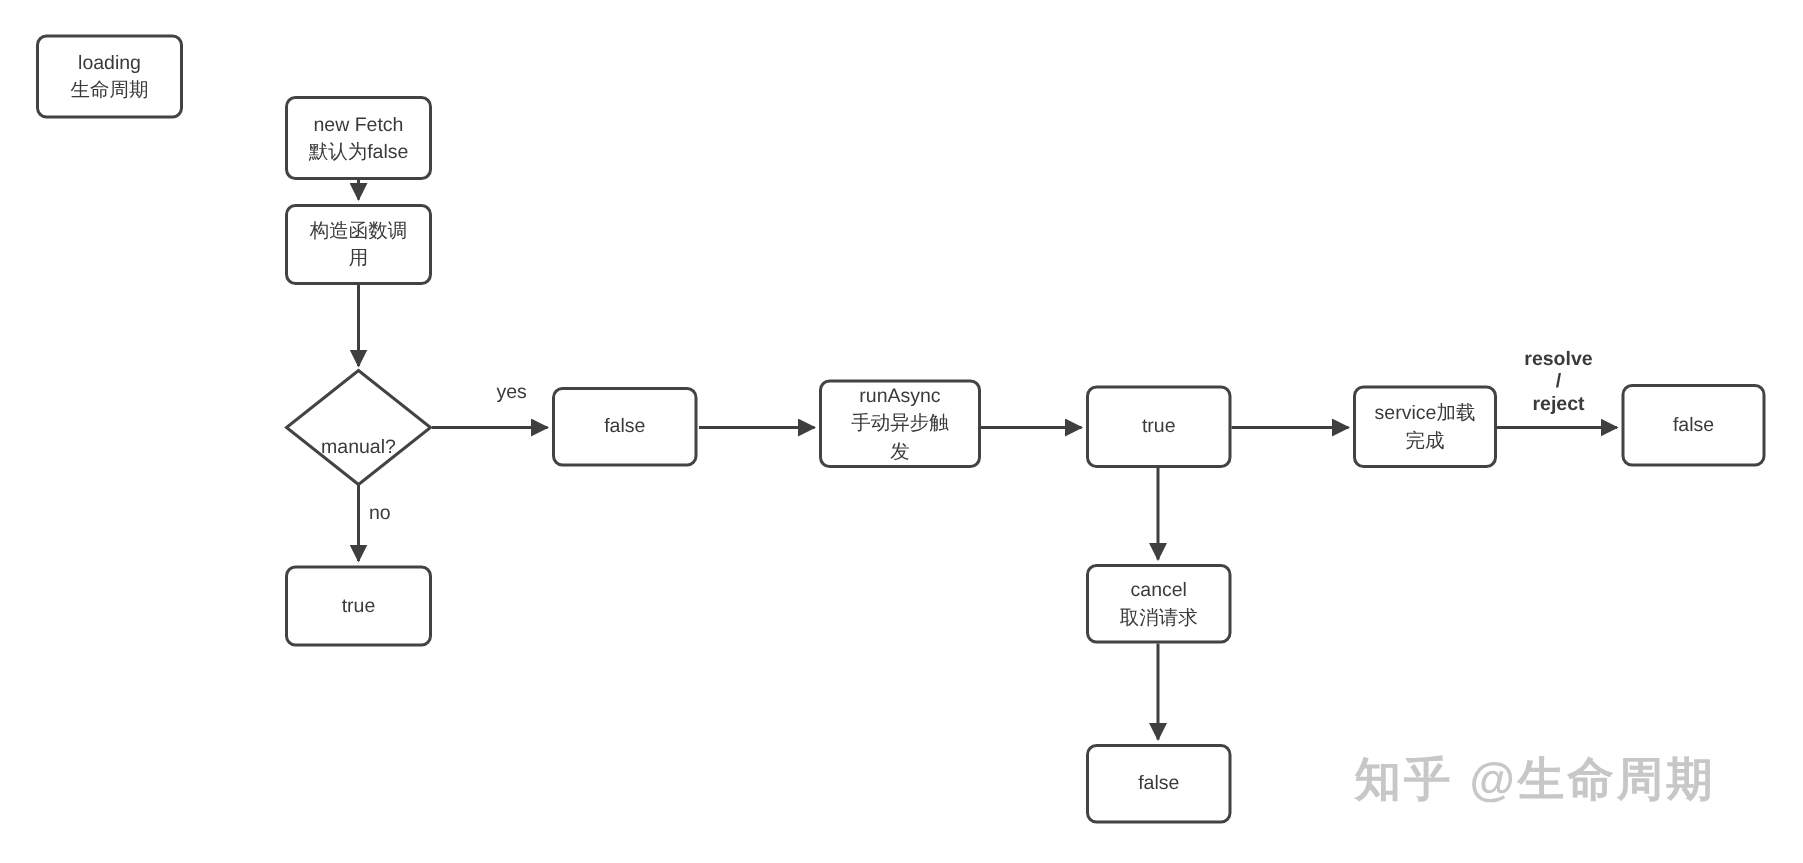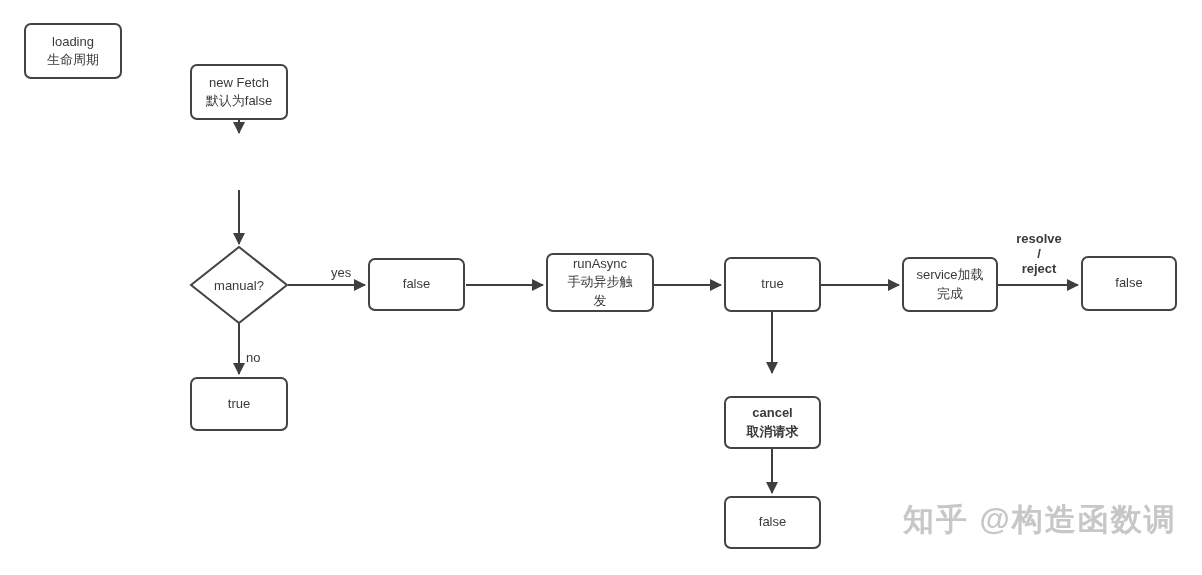--- a/index.html
+++ b/index.html
@@ -36,20 +36,21 @@
   .node-label, .decision-label, .edge-label {
     font-size: 13px;
     color: #3a3a3a;
     line-height: 1.42;
     white-space: pre-line;
   }
   .decision-label {
     position: absolute;
     z-index: 2;
     text-align: center;
+    margin-top: 12px;
   }
   .edge-label {
     position: absolute;
     z-index: 2;
   }
   .edge-label.center {
     text-align: center;
     line-height: 15px;
   }
   .watermark {
@@ -94,20 +95,24 @@
   <div class="node" style="left:24px; top:23px; width:98px; height:56px;">
     <span class="node-label">loading
 生命周期</span>
   </div>
 
   <div class="node" style="left:190px; top:23px; width:98px; height:56px;margin-top:41px;">
     <span class="node-label">new Fetch
 默认为false</span>
   </div>
 
+  <div class="node" style="left:190px; top:136px; width:98px; height:54px;">
+    <span class="node-label">构造函数调
+用</span>
+  </div>
 
   <div class="decision-label" style="left:191px; top:277px; width:96px;">manual?</div>
 
   <div class="node" style="left:368px; top:258px; width:97px; height:53px;">
     <span class="node-label">false</span>
   </div>
 
   <div class="node" style="left:546px; top:253px; width:108px; height:59px;">
     <span class="node-label">runAsync
 手动异步触
@@ -124,32 +129,32 @@
   </div>
 
   <div class="node" style="left:1081px; top:256px; width:96px; height:55px;">
     <span class="node-label">false</span>
   </div>
 
   <div class="node" style="left:190px; top:377px; width:98px; height:54px;">
     <span class="node-label">true</span>
   </div>
 
-  <div class="node" style="left:724px; top:396px; width:97px; height:53px;font-weight:bold;">
+  <div class="node" style="left:724px; top:376px; width:97px; height:53px;">
     <span class="node-label">cancel
 取消请求</span>
   </div>
 
   <div class="node" style="left:724px; top:496px; width:97px; height:53px;">
     <span class="node-label">false</span>
   </div>
 
-  <div class="edge-label" style="left:331px; top:264px;">yes</div>
+  <div class="edge-label" style="left:331px; top:252px;">yes</div>
 
-  <div class="edge-label" style="left:246px; top:349px;">no</div>
+  <div class="edge-label" style="left:246px; top:333px;">no</div>
 
   <div class="edge-label center" style="left:1000px; top:231px; width:78px;font-weight:bold;">resolve
 /
 reject</div>
 
-  <div class="watermark">知乎 @构造函数调</div>
+  <div class="watermark">知乎 @生命周期</div>
 
 </div>
 
 </body></html>

